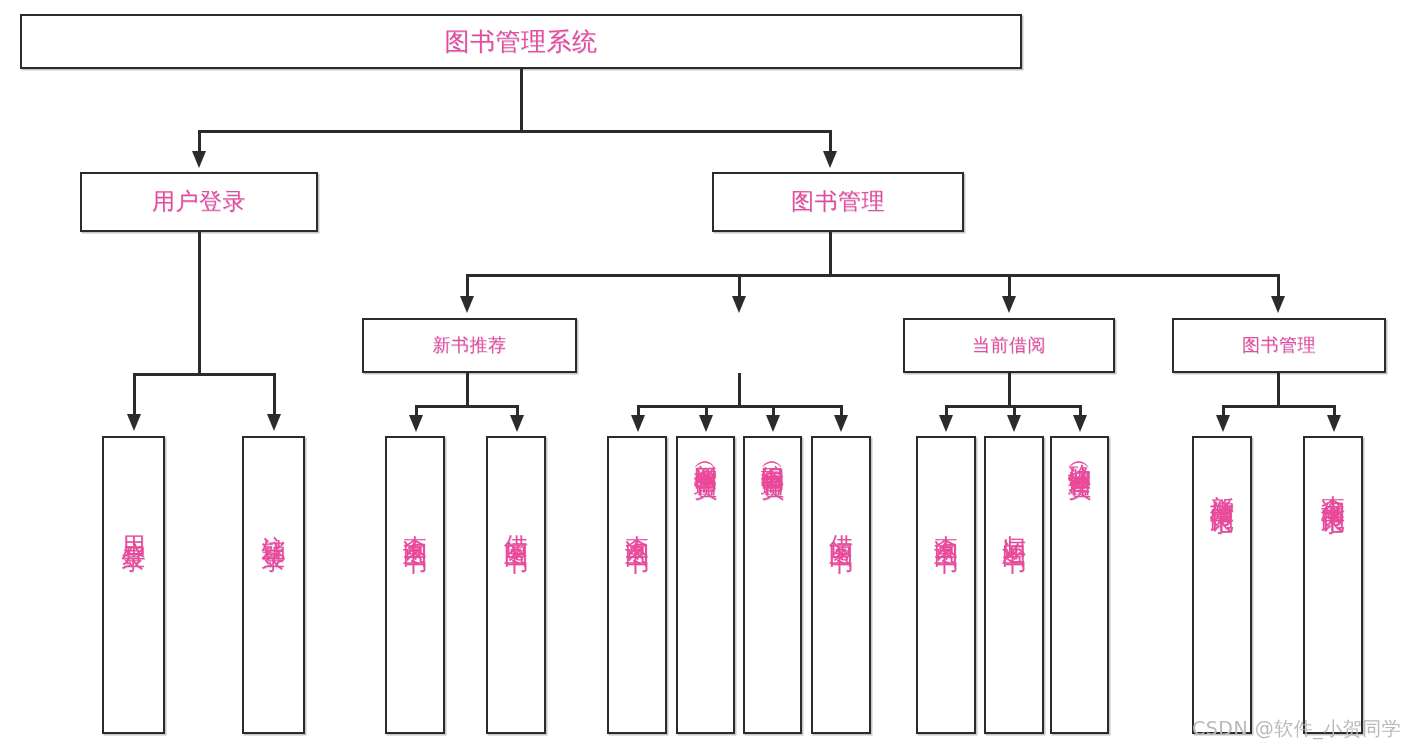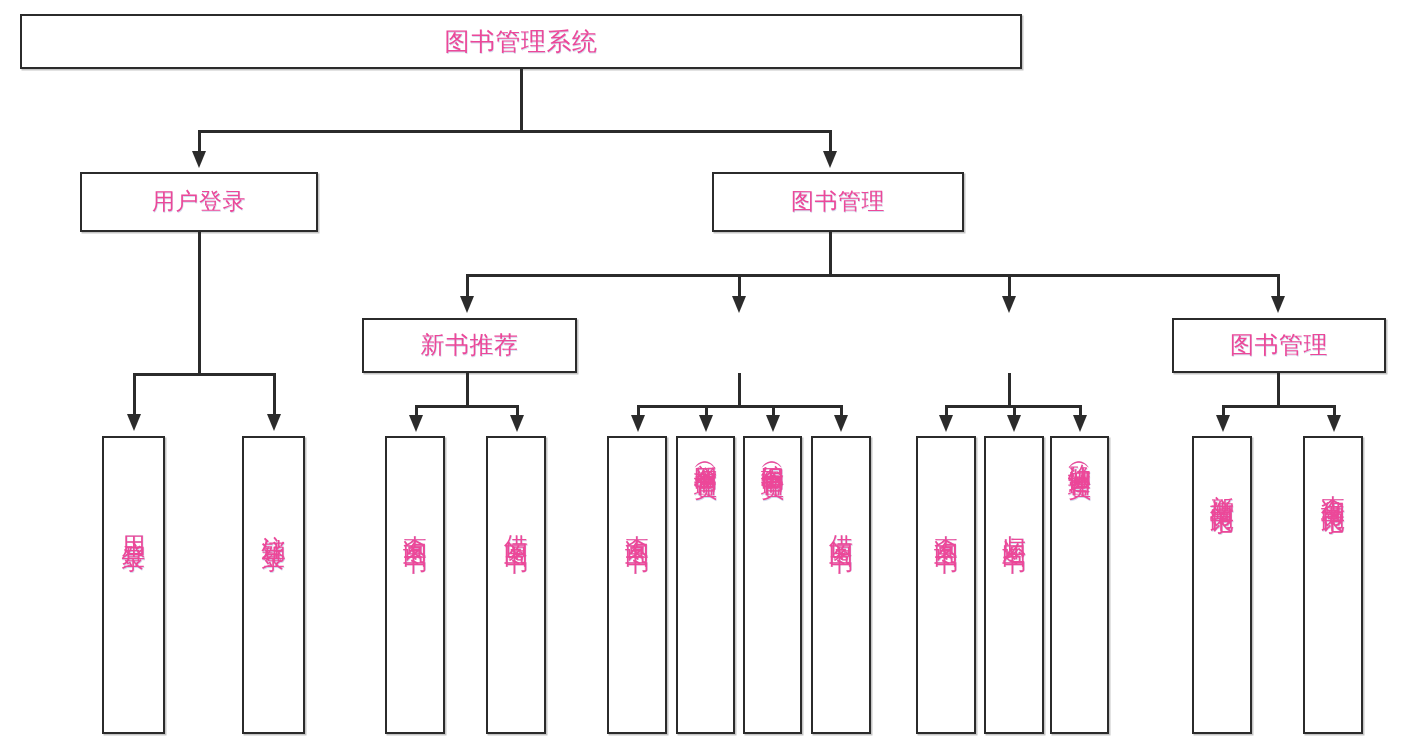--- a/index.html
+++ b/index.html
@@ -31,21 +31,21 @@
     line-height:1.12;
     letter-spacing:0.5px;
     white-space:nowrap;
     text-shadow:0.6px 0.6px 0 rgba(205,215,235,0.85);
   }
   
   .node.root .label{ font-size:25px; }
   
   .node.lvl2 .label{ font-size:23px; }
   
-  .node.lvl3 .label{ font-size:24px; }
+  .node.lvl3 .label{ font-size:18px; }
   
   .node.leaf{
     align-items:flex-start;
     justify-content:center;
     padding-top:6px;
   }
   .node.leaf .label{
     writing-mode:vertical-rl;
     text-orientation:upright;
     font-size:24px;
@@ -115,20 +115,23 @@
   <div class="ln v" style="left:1008px;top:274px;height:23px;"></div>
   <div class="ln v" style="left:1277px;top:274px;height:23px;"></div>
   <div class="arrow" style="left:460px;top:296px;"></div>
   <div class="arrow" style="left:732px;top:296px;"></div>
   <div class="arrow" style="left:1002px;top:296px;"></div>
   <div class="arrow" style="left:1271px;top:296px;"></div>
 
   <div class="node lvl3" style="left:362px;top:318px;width:215px;height:55px;">
     <span class="label">新书推荐</span>
   </div>
+  <div class="node lvl3" style="left:903px;top:318px;width:212px;height:55px;">
+    <span class="label">当前借阅</span>
+  </div>
   <div class="node lvl3" style="left:1172px;top:318px;width:214px;height:55px;">
     <span class="label">图书管理</span>
   </div>
 
   <div class="ln v" style="left:466px;top:373px;height:33px;"></div>
   <div class="ln h" style="left:415px;top:405px;width:104px;"></div>
   <div class="ln v" style="left:415px;top:405px;height:11px;"></div>
   <div class="ln v" style="left:516px;top:405px;height:11px;"></div>
   <div class="arrow" style="left:409px;top:415px;"></div>
   <div class="arrow" style="left:510px;top:415px;"></div>
@@ -197,14 +200,15 @@
     <span class="label">确认归还（管理员）</span>
   </div>
 
   <div class="node leaf mid" style="left:1192px;top:436px;width:60px;height:298px;padding-top:38px;">
     <span class="label">新增借阅记录</span>
   </div>
   <div class="node leaf mid" style="left:1303px;top:436px;width:60px;height:298px;padding-top:38px;">
     <span class="label">查询借阅记录</span>
   </div>
 
+  <div id="watermark" style="left:1192px;top:716px;">CSDN @软件_小贺同学</div>
 
 </div>
 
 </body></html>

